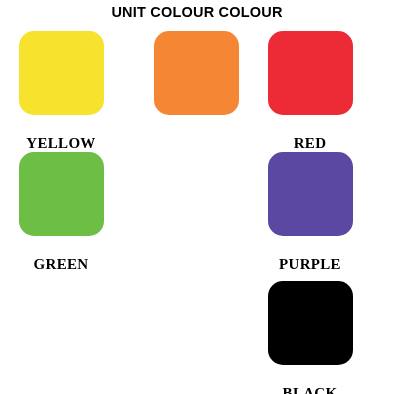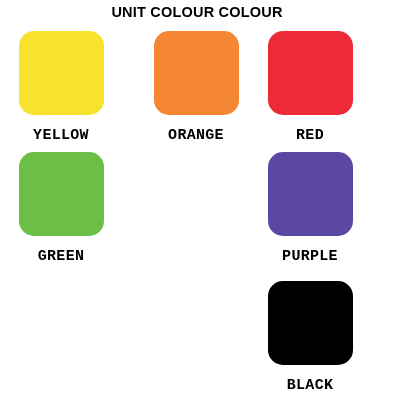--- a/index.html
+++ b/index.html
@@ -52,47 +52,46 @@
   .swatch-cell.row-3 { top: 256px; }
   .swatch-chip {
     width: 85px;
     height: 84px;
     border-radius: 15px;
     margin: 0 auto;
     display: block;
   }
   .swatch-label {
     display: block;
-    margin-top: 12px;
+    margin-top: 20px;
     font-size: 15px;
     font-weight: bold;
     letter-spacing: 0.3px;
     color: #000000;
-    font-family: Liberation Mono, monospace;
+    font-family: Liberation Serif, serif;
     line-height: 17px;
     white-space: nowrap;
   }
 </style>
 </head>
 <body>
 
 <div id="chart-root">
 
   <div class="chart-title">UNIT COLOUR COLOUR</div>
 
   <div class="swatch-grid">
 
     <div class="swatch-cell row-1 col-1">
       <span class="swatch-chip" style="background-color: rgb(247, 226, 46);"></span>
       <span class="swatch-label">YELLOW</span>
     </div>
 
     <div class="swatch-cell row-1 col-2">
       <span class="swatch-chip" style="background-color: rgb(245, 134, 52);"></span>
-      <span class="swatch-label">ORANGE</span>
     </div>
 
     <div class="swatch-cell row-1 col-3">
       <span class="swatch-chip" style="background-color: rgb(237, 43, 54);"></span>
       <span class="swatch-label">RED</span>
     </div>
 
     <div class="swatch-cell row-2 col-1">
       <span class="swatch-chip" style="background-color: rgb(108, 190, 69);"></span>
       <span class="swatch-label">GREEN</span>

